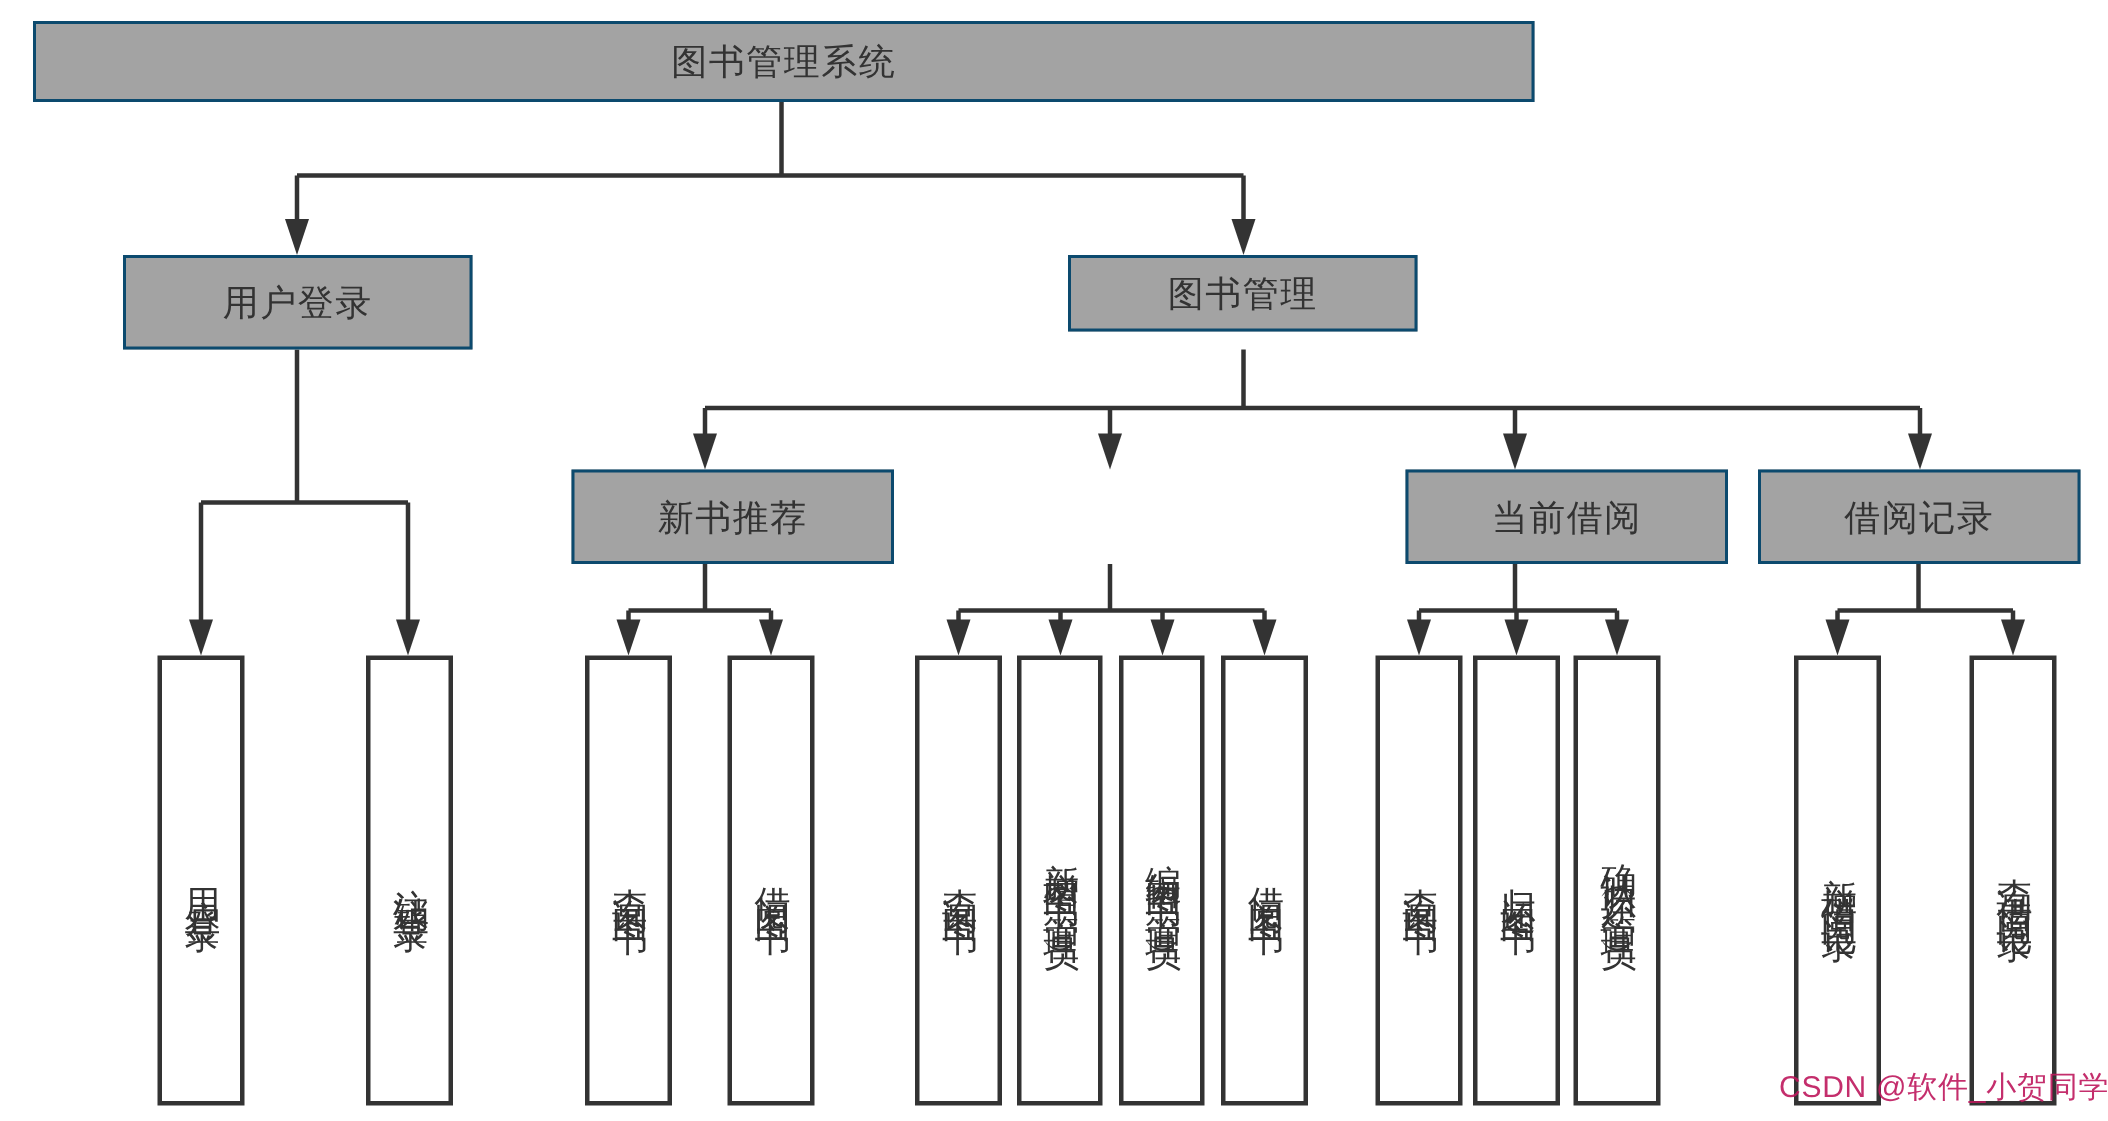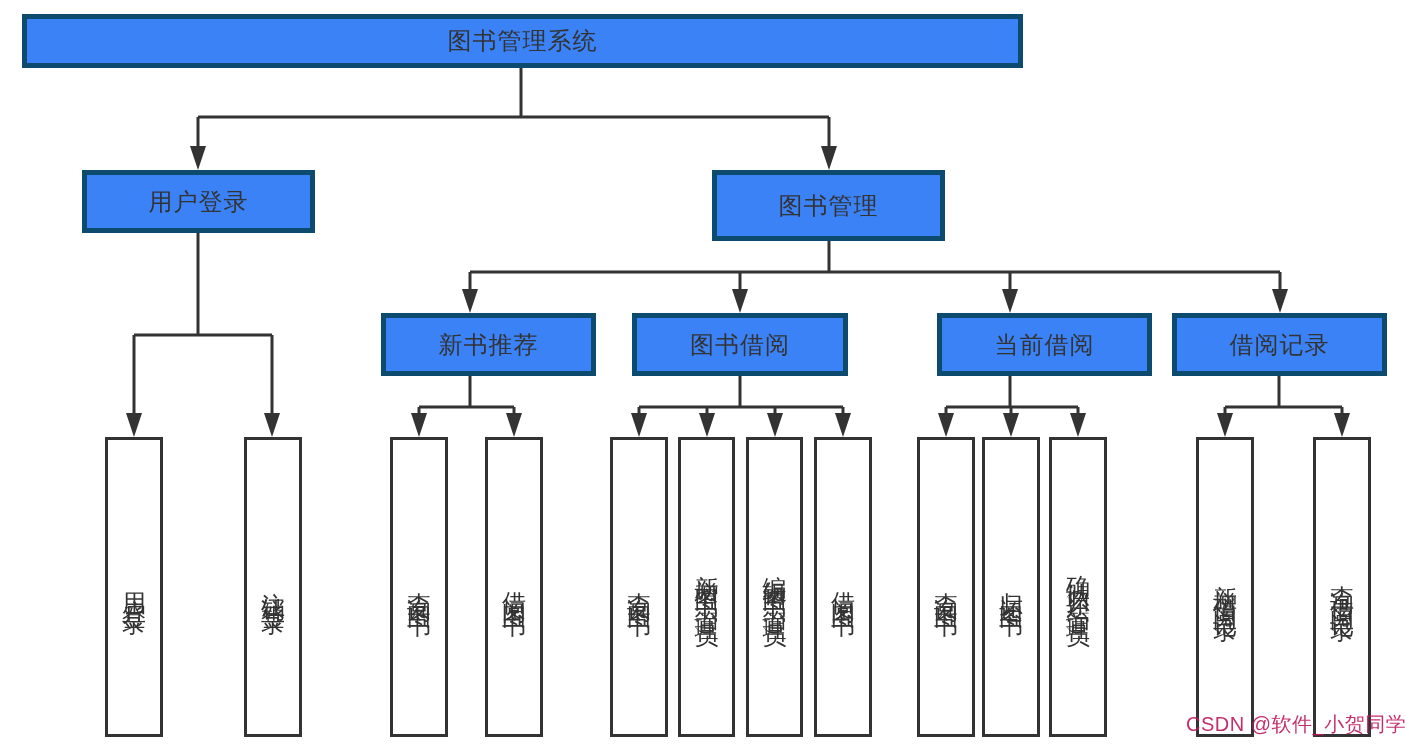--- a/index.html
+++ b/index.html
@@ -20,22 +20,22 @@
     position: absolute;
     left: 0;
     top: 0;
     width: 1405px;
     height: 747px;
     pointer-events: none;
   }
   .node {
     position: absolute;
     box-sizing: border-box;
-    border: 5px solid #0c4a6e;
-    background: #3b82f6;
+    border: 2px solid #0c4a6e;
+    background: #a3a3a3;
     display: flex;
     align-items: center;
     justify-content: center;
   }
   .node .lbl {
     font-size: 24px;
     letter-spacing: 1px;
     color: #333333;
     white-space: nowrap;
   }
@@ -138,30 +138,27 @@
     </g>
   </svg>
 
   <div class="node" style="left:22px; top:14px; width:1001px; height:54px;">
     <span class="lbl">图书管理系统</span>
   </div>
 
   <div class="node" style="left:82px; top:170px; width:233px; height:63px;">
     <span class="lbl">用户登录</span>
   </div>
-  <div class="node" style="left:712px; top:170px; width:233px; height:71px;">
+  <div class="node" style="left:712px; top:170px; width:233px; height:51px;">
     <span class="lbl">图书管理</span>
   </div>
 
   <div class="node" style="left:363px; top:313px; width:215px; height:63px;margin-left:18px;">
     <span class="lbl">新书推荐</span>
   </div>
-  <div class="node" style="left:632px; top:313px; width:216px; height:63px;">
-    <span class="lbl">图书借阅</span>
-  </div>
   <div class="node" style="left:937px; top:313px; width:215px; height:63px;">
     <span class="lbl">当前借阅</span>
   </div>
   <div class="node" style="left:1172px; top:313px; width:215px; height:63px;">
     <span class="lbl">借阅记录</span>
   </div>
 
   <div class="vnode" style="left:105px; top:437px; width:58px; height:300px;">
     <span class="vlbl">用户登录</span>
   </div>

